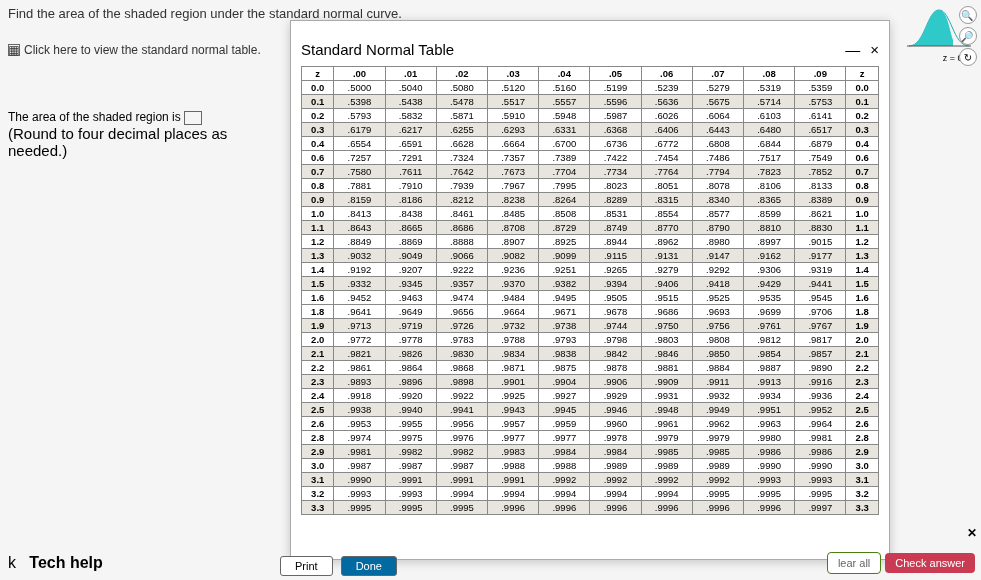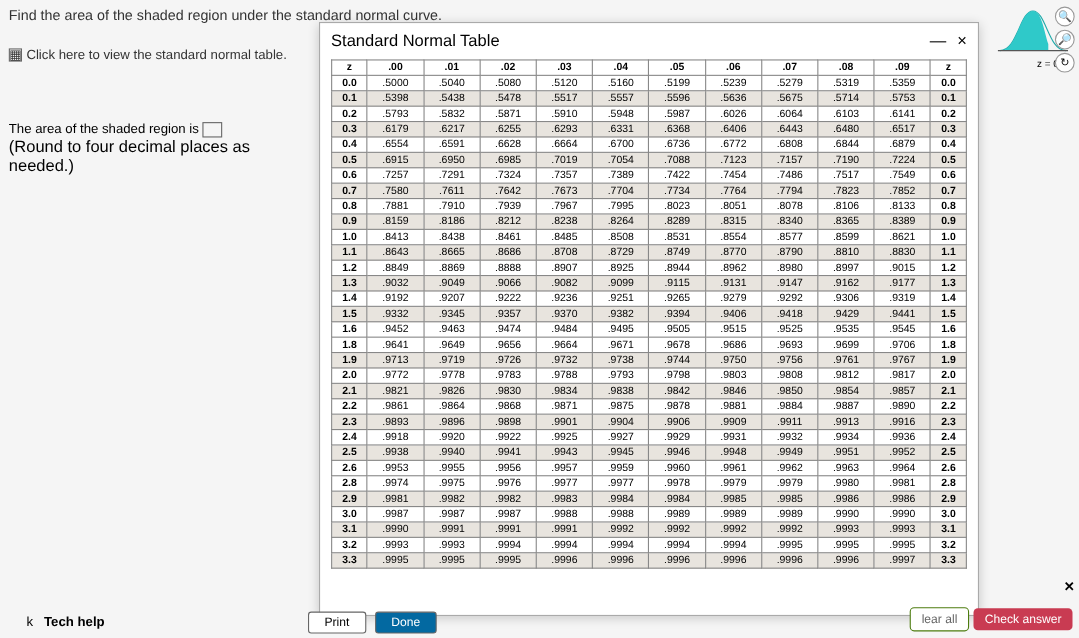--- a/index.html
+++ b/index.html
@@ -10,36 +10,36 @@
 .link { display:flex; align-items:center; gap:4px; font-size:12px; color:#333; cursor:pointer; margin-top:6px; }
 .link-icon { width:12px; height:12px; border:1px solid #666; display:inline-flex; align-items:center; justify-content:center; }
 .left-block { position:absolute; left:8px; top:110px; width:250px; font-size:12px; }
 .left-block .input { display:inline-block; width:18px; height:14px; border:1px solid #666; vertical-align:middle; }
 .hint { font-size:15px; }
 .chart { position:absolute; right:6px; top:6px; width:68px; }
 .chart-label { font-size:9px; text-align:right; }
 .right-toolbar { position:absolute; right:2px; top:6px; width:20px; }
 .t-btn { width:18px; height:18px; border:1px solid #999; border-radius:50%; display:flex; align-items:center; justify-content:center; margin-bottom:3px; font-size:10px; background:#fff; cursor:pointer; }
 .modal { position:absolute; left:290px; top:20px; width:600px; height:540px; background:#fff; border:1px solid #aaa; box-shadow:0 2px 10px rgba(0,0,0,.2); }
-.modal-head { display:flex; justify-content:space-between; align-items:flex-start; padding:8px 10px 4px; }
+.modal-head { display:flex; justify-content:space-between; align-items:flex-start; padding:20px 10px 4px; }
 .modal-title { font-size:15px; font-weight:normal; }
 .modal-ctrl { display:flex; gap:10px; font-size:15px; }
 .close-btn, .min-btn { cursor:pointer; }
 .table-wrap { padding:4px 10px 4px; max-height:490px; overflow:hidden; }
 table { border-collapse:collapse; font-size:9.5px; width:100%; }
 th,td { border:1px solid #888; padding:1px 2px; text-align:center; font-weight:normal; }
 th { font-weight:bold; }
 tr.shade td, tr.shade th { background:#e8e4de; }
 .bottom { position:absolute; bottom:4px; left:280px; width:620px; display:flex; justify-content:flex-start; gap:8px; }
 .btn { padding:3px 14px; border:1px solid #666; border-radius:3px; background:#fff; font-size:11px; cursor:pointer; }
 .footer-btns { position:absolute; bottom:6px; right:6px; display:flex; gap:4px; align-items:center; }
 .pill { padding:4px 10px; border-radius:4px; font-size:11px; cursor:pointer; }
 .pill-clear { background:#fff; border:1px solid #4d7c0f; color:#666; }
 .pill-check { background:#c93b52; color:#fff; border:none; }
-.tech { position:absolute; bottom:8px; left:8px; font-size:12px; font-weight:bold;margin-left:16px; }
+.tech { position:absolute; bottom:8px; left:8px; font-size:16px; font-weight:bold; }
 .x-mark { position:absolute; right:4px; bottom:40px; font-size:12px; font-weight:bold; }
 </style>
 </head>
 <body>
 
 <div class="page">
   <div class="top">
     <div class="question">Find the area of the shaded region under the standard normal curve.</div>
     <div class="link">
       <span class="link-icon">▦</span>
@@ -160,34 +160,20 @@
               <td>.6628</td>
               <td>.6664</td>
               <td>.6700</td>
               <td>.6736</td>
               <td>.6772</td>
               <td>.6808</td>
               <td>.6844</td>
               <td>.6879</td>
               <th>0.4</th>
             </tr>
-            <tr class="shade">
-              <th>0.5</th>
-              <td>.6915</td>
-              <td>.6950</td>
-              <td>.6985</td>
-              <td>.7019</td>
-              <td>.7054</td>
-              <td>.7088</td>
-              <td>.7123</td>
-              <td>.7157</td>
-              <td>.7190</td>
-              <td>.7224</td>
-              <th>0.5</th>
-            </tr>
             <tr>
               <th>0.6</th>
               <td>.7257</td>
               <td>.7291</td>
               <td>.7324</td>
               <td>.7357</td>
               <td>.7389</td>
               <td>.7422</td>
               <td>.7454</td>
               <td>.7486</td>

